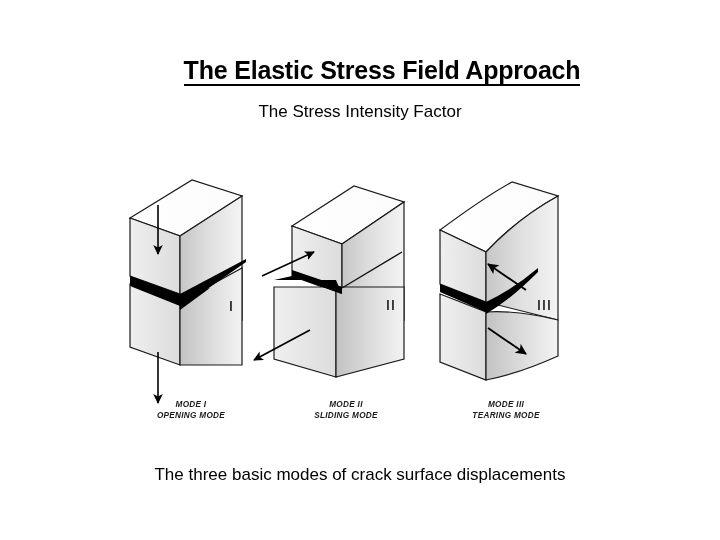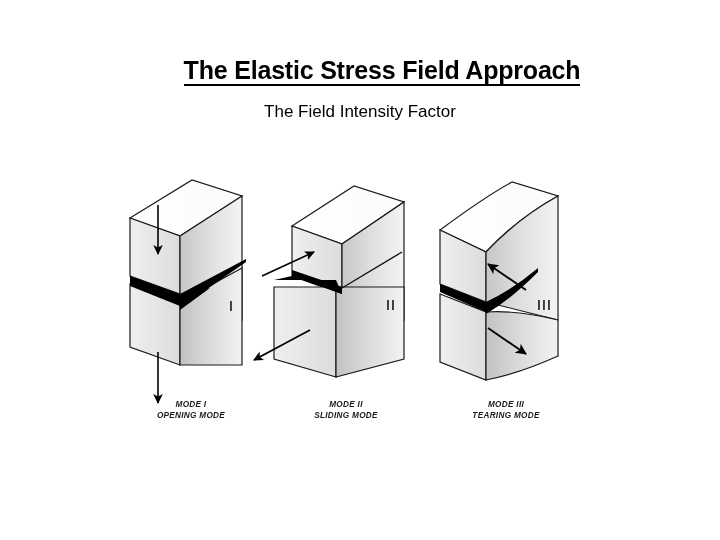--- a/index.html
+++ b/index.html
@@ -93,21 +93,21 @@
 </head>
 <body>
 
 <div id="slide">
 
   <div class="title-wrap">
     <div class="title">The Elastic Stress Field Approach</div>
   </div>
 
   <div class="subtitle-wrap">
-    <div class="subtitle">The Field Intensity Factor</div>
+    <div class="subtitle">The Stress Intensity Factor</div>
   </div>
 
   <div id="figure">
     <svg width="470" height="270" viewBox="0 0 470 270" xmlns="http://www.w3.org/2000/svg">
       <defs>
         <linearGradient id="faceGrad" x1="0" y1="0" x2="1" y2="0">
           <stop offset="0" stop-color="#c6c6c6"></stop>
           <stop offset="0.45" stop-color="#dedede"></stop>
           <stop offset="1" stop-color="#f4f4f4"></stop>
         </linearGradient>
@@ -204,14 +204,17 @@
         </g>
 
         <line x1="412" y1="130" x2="374" y2="104" stroke="#000" stroke-width="1.8" marker-end="url(#ah)"></line>
         <line x1="374" y1="168" x2="412" y2="194" stroke="#000" stroke-width="1.8" marker-end="url(#ah)"></line>
       </g>
       <text class="mode-label" x="392" y="247" text-anchor="middle">MODE III</text>
       <text class="mode-label" x="392" y="258" text-anchor="middle">TEARING MODE</text>
     </svg>
   </div>
 
+  <div class="caption-wrap">
+    <div class="caption">The three basic modes of crack surface displacements</div>
+  </div>
 
 </div>
 
 </body></html>

